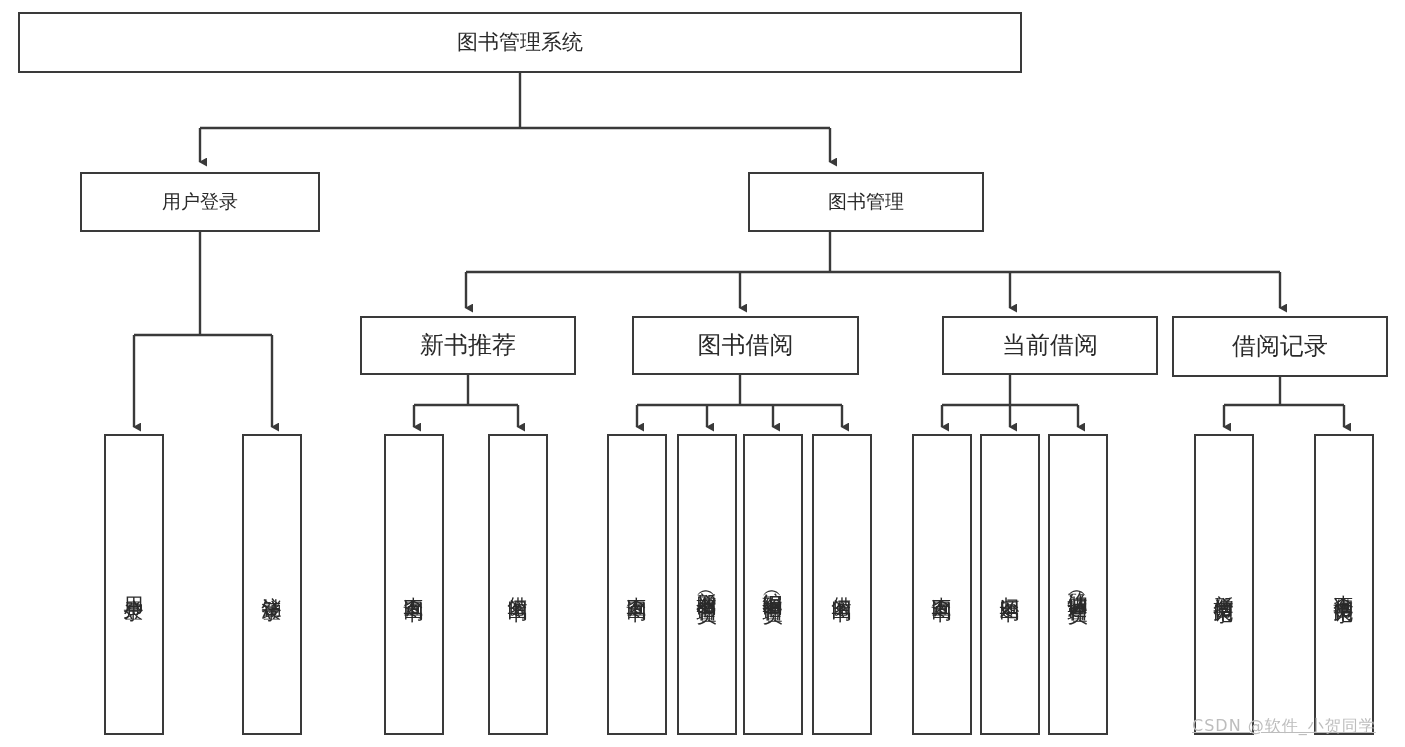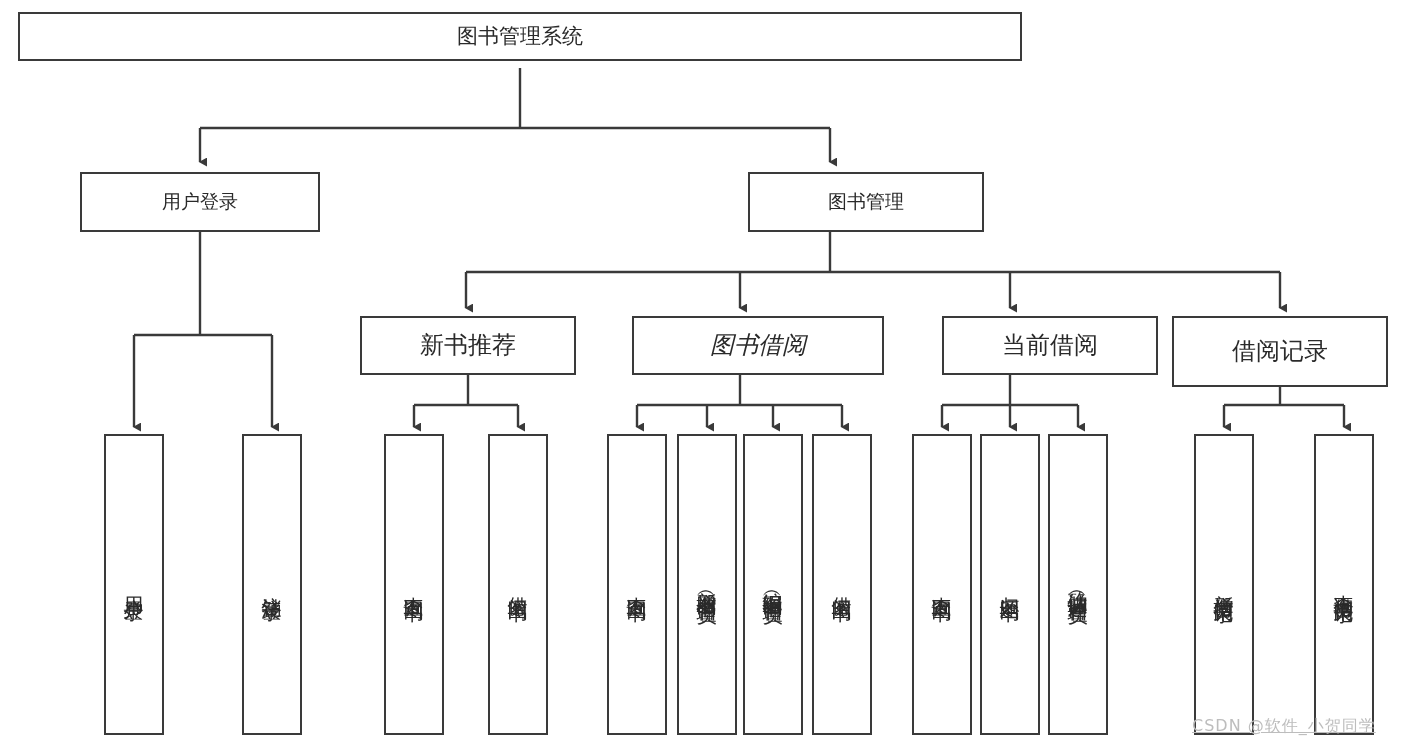--- a/index.html
+++ b/index.html
@@ -118,41 +118,41 @@
       <path d="M1010,405 L1010,427" marker-end="url(#arrow)"></path>
       <path d="M1078,405 L1078,427" marker-end="url(#arrow)"></path>
 
       <path d="M1280,375 L1280,405"></path>
       <path d="M1224,405 L1344,405"></path>
       <path d="M1224,405 L1224,427" marker-end="url(#arrow)"></path>
       <path d="M1344,405 L1344,427" marker-end="url(#arrow)"></path>
     </g>
   </svg>
 
-  <div class="node root" style="left:18px;top:12px;width:1004px;height:49px;">
+  <div class="node root" style="left:18px;top:12px;width:1004px;height:61px;">
     <span>图书管理系统</span>
   </div>
 
   <div class="node level2" style="left:80px;top:172px;width:240px;height:60px;">
     <span>用户登录</span>
   </div>
   <div class="node level2" style="left:712px;top:172px;width:236px;height:60px;margin-left:36px;">
     <span>图书管理</span>
   </div>
 
   <div class="node level3" style="left:360px;top:316px;width:216px;height:59px;">
     <span>新书推荐</span>
   </div>
-  <div class="node level3" style="left:632px;top:316px;width:252px;height:59px;font-style:italic;">
+  <div class="node level3" style="left:632px;top:316px;width:227px;height:59px;">
     <span>图书借阅</span>
   </div>
   <div class="node level3" style="left:902px;top:316px;width:216px;height:59px;margin-left:40px;">
     <span>当前借阅</span>
   </div>
-  <div class="node level3" style="left:1172px;top:316px;width:216px;height:71px;">
+  <div class="node level3" style="left:1172px;top:316px;width:216px;height:61px;">
     <span>借阅记录</span>
   </div>
 
   <div class="node leaf" style="left:104px;top:434px;width:60px;height:301px;">
     <span class="vtext">用户登录</span>
   </div>
   <div class="node leaf" style="left:242px;top:434px;width:60px;height:301px;">
     <span class="vtext">注销登录</span>
   </div>
 

